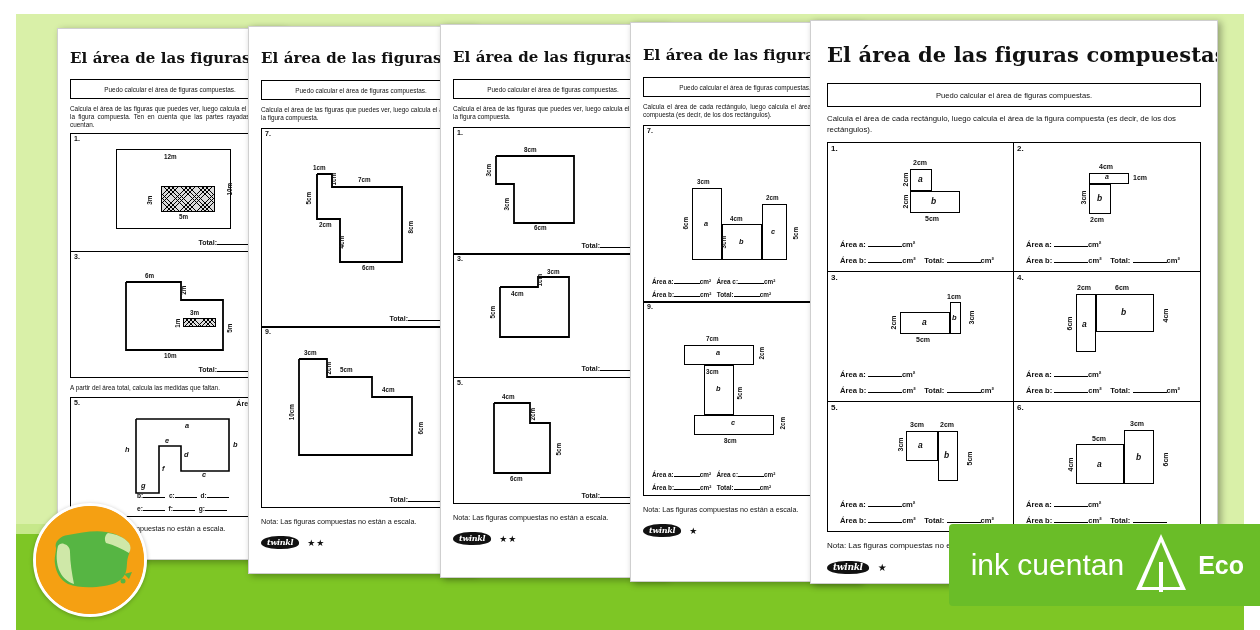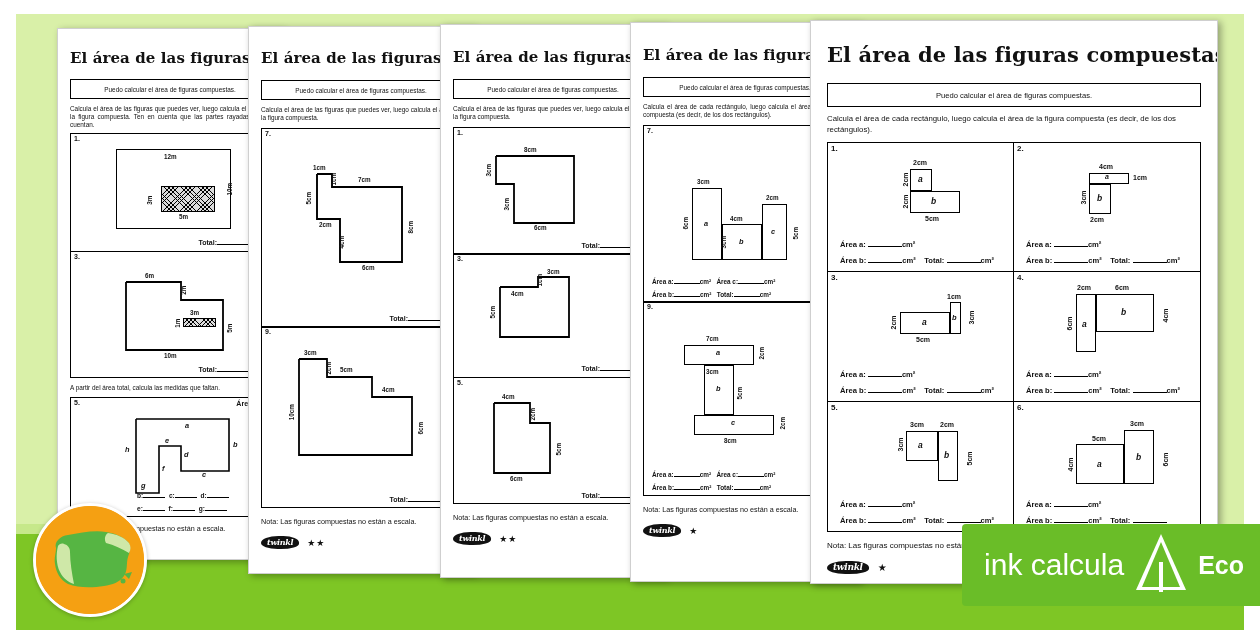--- a/index.html
+++ b/index.html
@@ -525,21 +525,21 @@
 
       <div class="note" style="margin-top:9px;font-size:8px;">Nota: Las figuras compuestas no están a escala.</div>
       <div style="margin-top:11px;display:flex;align-items:center;gap:9px;">
         <span class="twinkl" style="font-size:9px;">twinkl</span>
         <span class="stars" style="font-size:10px;">★</span>
       </div>
     </div>
   </div>
 
   <div id="eco">
-    <span class="ink">ink calcula</span>
+    <span class="ink">ink cuentan</span>
     <span style="display:inline-block;">
       <svg width="54" height="62" viewBox="0 0 54 62">
         <path d="M27 2 L52 58 L2 58 Z" fill="#ffffff"></path>
         <path d="M27 10 L46 55 L8 55 Z" fill="#6abd28"></path>
         <rect x="25" y="30" width="4" height="30" fill="#ffffff"></rect>
       </svg>
     </span>
     <span class="eco">Eco</span>
   </div>
 

